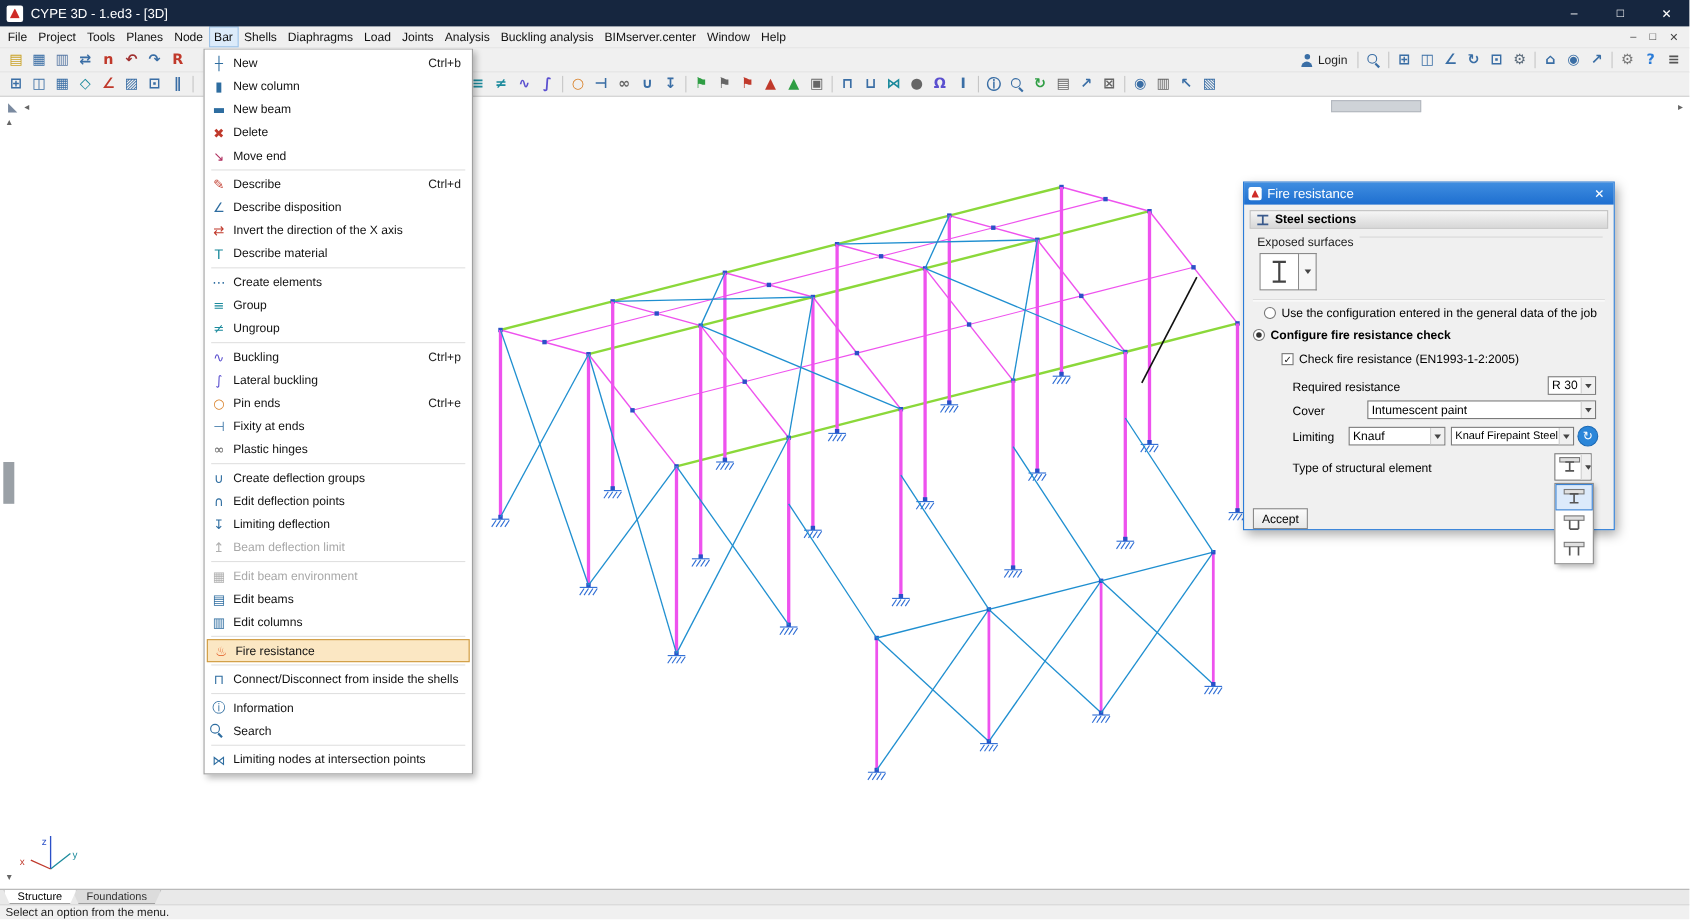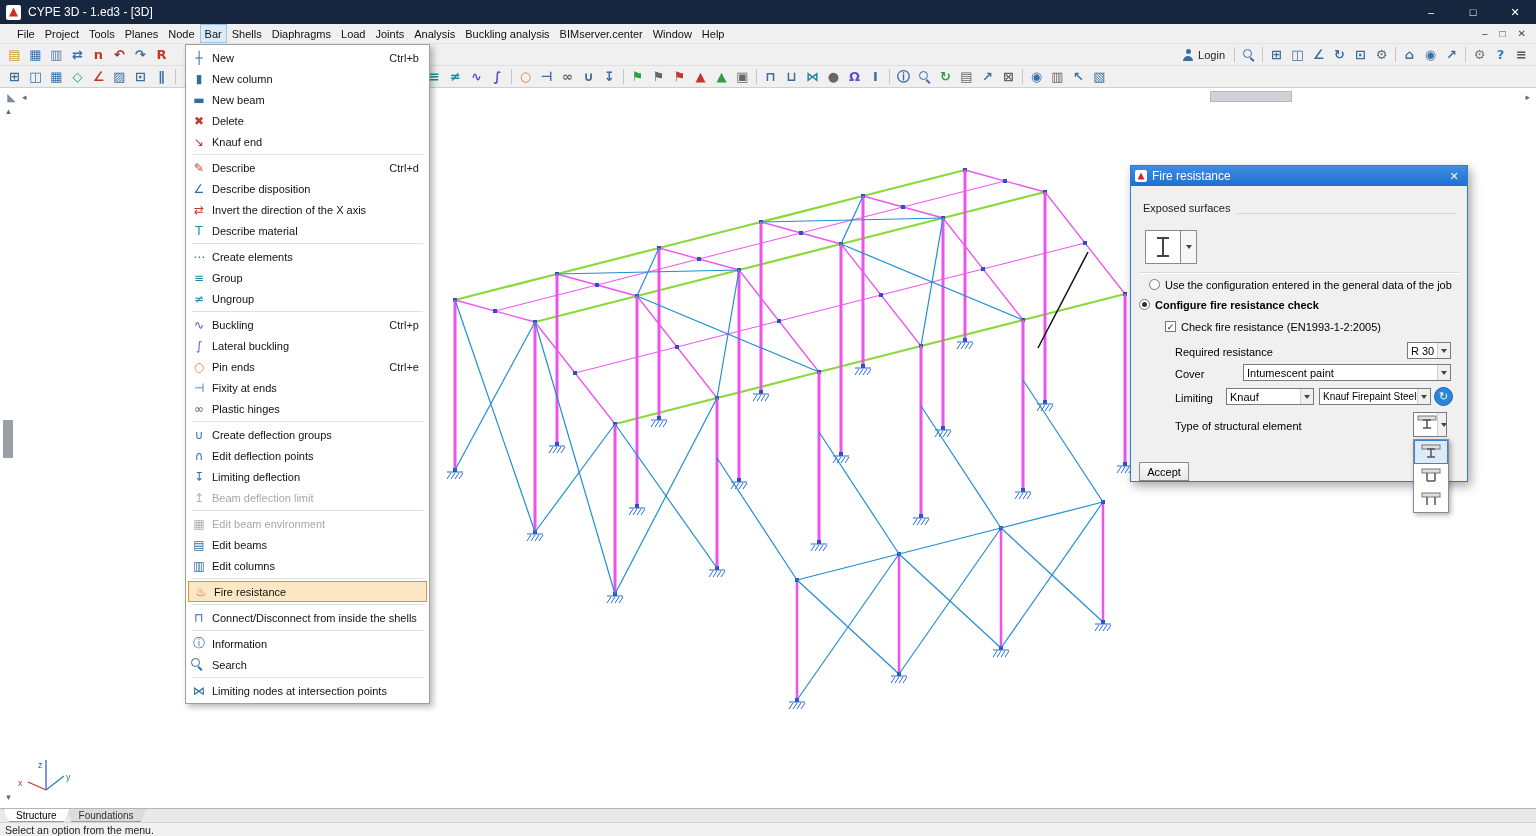--- a/index.html
+++ b/index.html
@@ -8,21 +8,21 @@
 
 
 #titlebar{position:absolute;left:0;top:0;width:1536px;height:24px;background:#16263f;color:#fff;display:flex;align-items:center;font-size:12px;z-index:40}
 #app-icon{width:15px;height:15px;background:#fff;border-radius:2px;margin:0 7px 0 6px;position:relative;flex:none}
 #app-icon::after{content:"";position:absolute;left:3px;top:3px;right:3px;bottom:3px;background:#cf2b27;clip-path:polygon(0 100%,50% 0,100% 100%)}
 #title-text{white-space:nowrap}
 #win-controls{margin-left:auto;display:flex;height:100%}
 .win-btn{width:42px;height:100%;display:flex;align-items:center;justify-content:center;font-size:11px;color:#fff}
 
 
-#menubar{position:absolute;left:0;top:24px;width:1536px;height:20px;background:#f0f0f0;border-bottom:1px solid #e3e3e3;display:flex;align-items:center;font-size:11px;z-index:39;padding-left:12px}
+#menubar{position:absolute;left:0;top:24px;width:1536px;height:20px;background:#f0f0f0;border-bottom:1px solid #e3e3e3;display:flex;align-items:center;font-size:11px;z-index:39;padding-left:2px}
 #menubar-items{display:flex;height:100%}
 .menu-item{padding:0 5px;display:flex;align-items:center;color:#111}
 .menu-item.active{background:#dcebfa;outline:1px solid #9ec3e8;outline-offset:-1px}
 #mdi-controls{margin-left:auto;display:flex;gap:12px;padding-right:10px;color:#444;font-size:10px}
 
 
 .toolbar{position:absolute;left:0;width:1536px;background:#f0f0f0;display:flex;align-items:center;z-index:5;padding:0 4px}
 #toolbar1{top:44px;height:22px;border-bottom:1px solid #dedede}
 #toolbar2{top:66px;height:22px;border-bottom:1px solid #cfcfcf}
 .tb-row{display:flex;align-items:center;height:100%}
@@ -56,21 +56,21 @@
 .msep{height:1px;background:#e0e0e0;margin:2px 6px}
 
 
 #dialog{position:absolute;left:1130px;top:165px;width:338px;height:317px;background:#f0f0f0;border:1px solid #2b7cd8;box-shadow:3px 4px 10px rgba(0,0,0,.35);z-index:15;font-size:11px}
 #dlg-titlebar{position:absolute;left:0;top:0;right:0;height:20px;background:linear-gradient(180deg,#3f8de0,#1e6fd0);color:#fff;display:flex;align-items:center;font-size:12px;padding:0 4px}
 .dlg-icon{width:12px;height:12px;background:#fff;border-radius:2px;margin-right:5px;position:relative;flex:none}
 .dlg-icon::after{content:"";position:absolute;left:2.5px;top:2.5px;right:2.5px;bottom:2.5px;background:#cf2b27;clip-path:polygon(0 100%,50% 0,100% 100%)}
 .dlg-close{margin-left:auto;width:18px;text-align:center;font-size:11px}
 .sect-header{position:absolute;left:5px;right:5px;top:25px;height:17px;background:linear-gradient(180deg,#f6f6f6,#d7d7d7);border:1px solid #c2c2c2;display:flex;align-items:center;padding:0 4px;font-weight:bold}
 .sect-header svg{margin-right:4px}
-#exp-row{position:absolute;left:12px;right:10px;top:36px;display:flex;align-items:flex-end;color:#222}
+#exp-row{position:absolute;left:12px;right:10px;top:49px;display:flex;align-items:flex-start;color:#222}
 #exp-row .hline{flex:1;height:1px;background:#d8d8d8;margin-left:6px}
 #exp-btn{position:absolute;left:14px;top:64px;width:36px;height:34px;background:#fff;border:1px solid #8a8a8a;display:flex;align-items:center;justify-content:center}
 #exp-arrow{position:absolute;left:50px;top:64px;width:16px;height:34px;background:#f6f6f6;border:1px solid #8a8a8a;border-left:none;display:flex;align-items:center;justify-content:center}
 .tri{width:0;height:0;border-left:3.5px solid transparent;border-right:3.5px solid transparent;border-top:4px solid #444}
 #dlg-sep{position:absolute;left:8px;right:8px;top:106px;border-top:1px solid #d9d9d9;border-bottom:1px solid #fff}
 .radio,.check{position:absolute;display:flex;align-items:flex-start;line-height:12px}
 .rb{width:11px;height:11px;border:1px solid #777;border-radius:50%;background:#fff;display:inline-block;margin-right:5px;position:relative;flex:none;font-style:normal}
 .rb.sel::after{content:"";position:absolute;left:2px;top:2px;right:2px;bottom:2px;background:#333;border-radius:50%}
 .cb{width:11px;height:11px;border:1px solid #777;background:#fff;display:inline-flex;align-items:center;justify-content:center;font-size:9px;color:#111;margin-right:5px;font-style:normal;flex:none}
 #radio1{left:18px;top:113px;right:4px}
@@ -527,21 +527,21 @@
       <span class="lb">New beam</span>
       <span class="sc"></span>
     </div>
     <div class="mi">
       <span class="ic" style="color: rgb(192, 57, 43);">✖</span>
       <span class="lb">Delete</span>
       <span class="sc"></span>
     </div>
     <div class="mi">
       <span class="ic" style="color: rgb(176, 48, 96);">↘</span>
-      <span class="lb">Knauf end</span>
+      <span class="lb">Move end</span>
       <span class="sc"></span>
     </div>
     <div class="msep"></div>
     <div class="mi">
       <span class="ic" style="color: rgb(192, 57, 43);">✎</span>
       <span class="lb">Describe</span>
       <span class="sc">Ctrl+d</span>
     </div>
     <div class="mi">
       <span class="ic" style="color: rgb(46, 109, 160);">∠</span>
@@ -666,20 +666,26 @@
       <span class="lb">Limiting nodes at intersection points</span>
       <span class="sc"></span>
     </div>
   </div>
 
 <div id="dialog">
   <div id="dlg-titlebar">
     <span class="dlg-icon"></span>
     <span>Fire resistance</span>
     <span class="dlg-close">✕</span>
+  </div>
+  <div class="sect-header">
+    <svg width="14" height="12">
+        <path d="M2 2 h10 M2 10 h10 M7 2 v8" stroke="#3a5a8c" stroke-width="1.6" fill="none"></path>
+      </svg>
+    <span>Steel sections</span>
   </div>
   <div id="exp-row">
     <span>Exposed surfaces</span>
     <i class="hline"></i>
   </div>
   <div id="exp-btn">
     <svg width="22" height="26">
         <path d="M5 4 h12 M5 22 h12 M11 4 v18" stroke="#444" stroke-width="2" fill="none"></path>
       </svg>
   </div>

